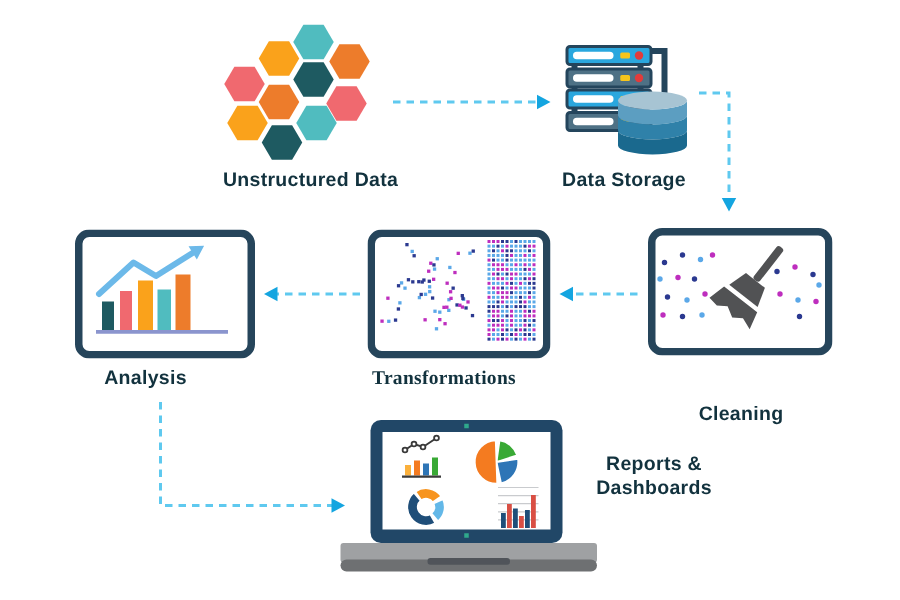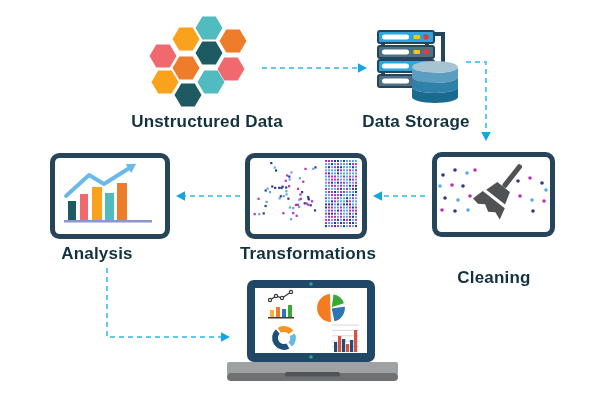--- a/index.html
+++ b/index.html
@@ -6,26 +6,26 @@
   .canvas{position:relative;width:600px;height:400px;background:#fff;overflow:hidden;
           font-family:"Liberation Sans",sans-serif;}
   .canvas svg{position:absolute;}
   #svg-arrows{left:0;top:0;}
   #svg-unstructured{left:145px;top:10px;}
   #svg-server{left:370px;top:22px;}
   #svg-analysis{left:50px;top:153px;}
   #svg-transformations{left:245px;top:153px;}
   #svg-cleaning{left:432px;top:152px;}
   #svg-laptop{left:225px;top:278px;}
-  .label{position:absolute;font-weight:bold;font-size:17px;color:#12323E;
+  .label{position:absolute;font-weight:bold;font-size:13px;color:#12323E;
          transform:translateX(-50%);white-space:nowrap;letter-spacing:.2px;}
   #label-unstructured{left:207px;top:112px;}
   #label-storage{left:416px;top:112px;}
   #label-analysis{left:97px;top:244px;}
-  #label-transformations{left:308px;top:244px;}
+  #label-transformations{left:296px;top:244px;font-family:Liberation Serif, serif;}
   #label-cleaning{left:494px;top:244px;margin-top:24px;}
   #label-reports{left:436px;top:301px;text-align:center;line-height:16px;}
 </style>
 </head>
 <body>
 
 <div class="canvas">
   <svg id="svg-arrows" width="600" height="400" viewBox="0 0 600 400">
       <g>
         <polyline points="262,68 359,68" fill="none" stroke="#5FC9EF" stroke-width="2" stroke-dasharray="5 4"></polyline>
@@ -488,13 +488,17 @@
         <line x1="107" y1="63.2" x2="134" y2="63.2" stroke="#C9CBCE" stroke-width="0.8"></line>
         <line x1="107" y1="68.6" x2="134" y2="68.6" stroke="#C9CBCE" stroke-width="0.8"></line>
         <rect x="109" y="64" width="3.2" height="10" fill="#1F4E79"></rect>
         <rect x="113" y="58" width="3.2" height="16" fill="#D94F44"></rect>
         <rect x="117" y="61" width="3.2" height="13" fill="#1F4E79"></rect>
         <rect x="121" y="66" width="3.2" height="8" fill="#D94F44"></rect>
         <rect x="125" y="62" width="3.2" height="12" fill="#1F4E79"></rect>
         <rect x="129" y="52" width="3.2" height="22" fill="#D94F44"></rect>
       </g>
     </svg>
+  <div class="label" id="label-reports">
+    <div>Reports &amp;</div>
+    <div>Dashboards</div>
+  </div>
 </div>
 
 </body></html>

